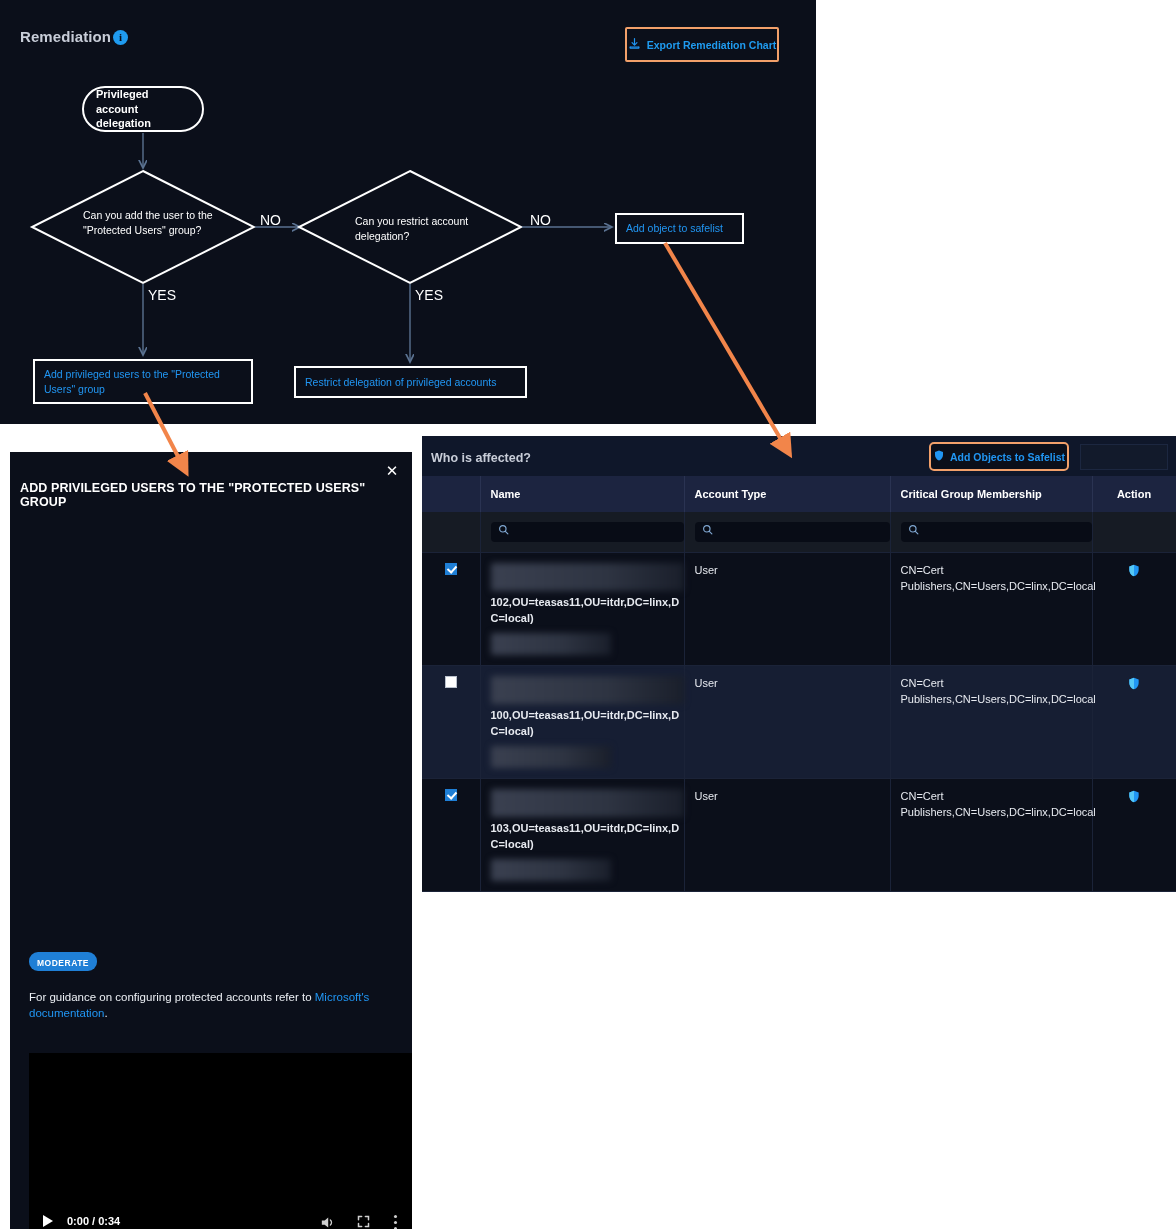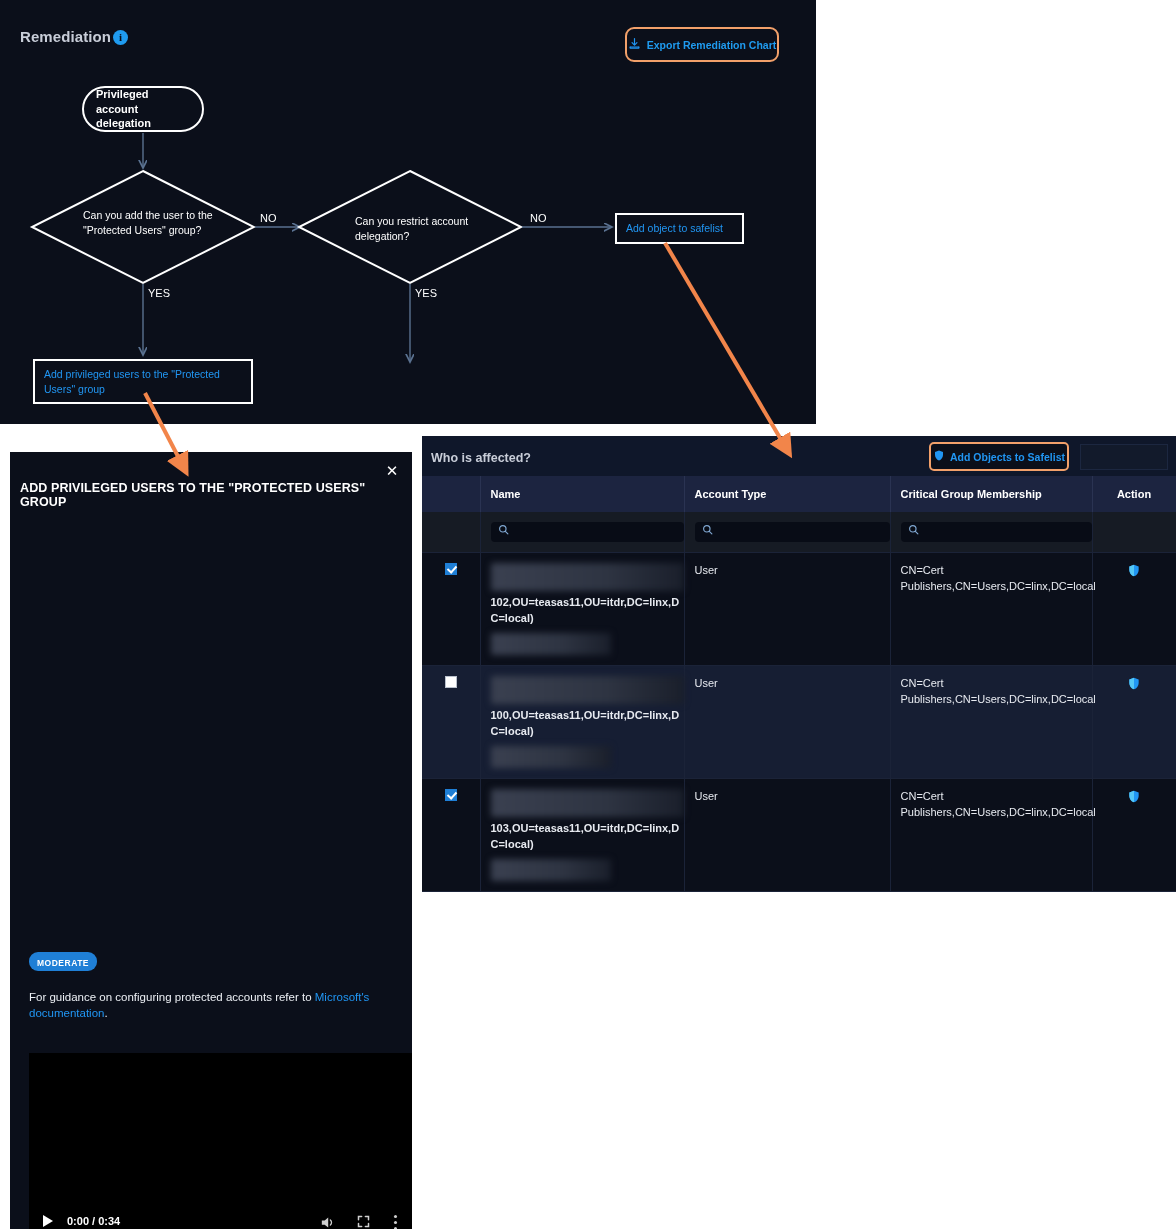--- a/index.html
+++ b/index.html
@@ -45,21 +45,21 @@
     line-height: 15px;
     text-align: center;
   }
 
   #export-btn {
     position: absolute;
     left: 625px; top: 27px;
     width: 154px; height: 35px;
     box-sizing: border-box;
     border: 2px solid #f2a06a;
-    border-radius: 9px;
+    border-radius: 2px;
     background: #0b0f1a;
     display: flex;
     align-items: center;
     justify-content: center;
     gap: 6px;
     cursor: pointer;
   }
   #export-btn .lbl {
     font-size: 10.5px;
     font-weight: bold;
@@ -100,21 +100,21 @@
     padding: 0 9px;
     cursor: pointer;
   }
   #node-add-protected { left: 33px; top: 359px; width: 220px; height: 45px; }
   #node-restrict      { left: 294px; top: 366px; width: 233px; height: 32px; }
   #node-safelist      { left: 615px; top: 213px; width: 129px; height: 31px; }
 
   .flow-label {
     position: absolute;
     color: #ffffff;
-    font-size: 11px;
+    font-size: 14px;
     font-weight: normal;
   }
   .diamond-text {
     position: absolute;
     color: #ffffff;
     font-size: 10.5px;
     line-height: 1.45;
     text-align: left;
   }
 
@@ -368,20 +368,23 @@
     <div class="diamond-text" style="left:83px; top:208px; width:140px;">Can you add the user to the "Protected Users" group?</div>
     <div class="diamond-text" style="left:355px; top:214px; width:140px;">Can you restrict account delegation?</div>
 
     <div class="flow-label" style="left:260px; top:212px;">NO</div>
     <div class="flow-label" style="left:530px; top:212px;">NO</div>
     <div class="flow-label" style="left:148px; top:287px;">YES</div>
     <div class="flow-label" style="left:415px; top:287px;">YES</div>
 
     <div id="node-add-protected" class="flow-box">
       <span>Add privileged users to the "Protected Users" group</span>
+    </div>
+    <div id="node-restrict" class="flow-box">
+      <span>Restrict delegation of privileged accounts</span>
     </div>
     <div id="node-safelist" class="flow-box">
       <span>Add object to safelist</span>
     </div>
   </div>
 
   <div id="detail-modal">
 
     <div id="modal-close">✕</div>
 

